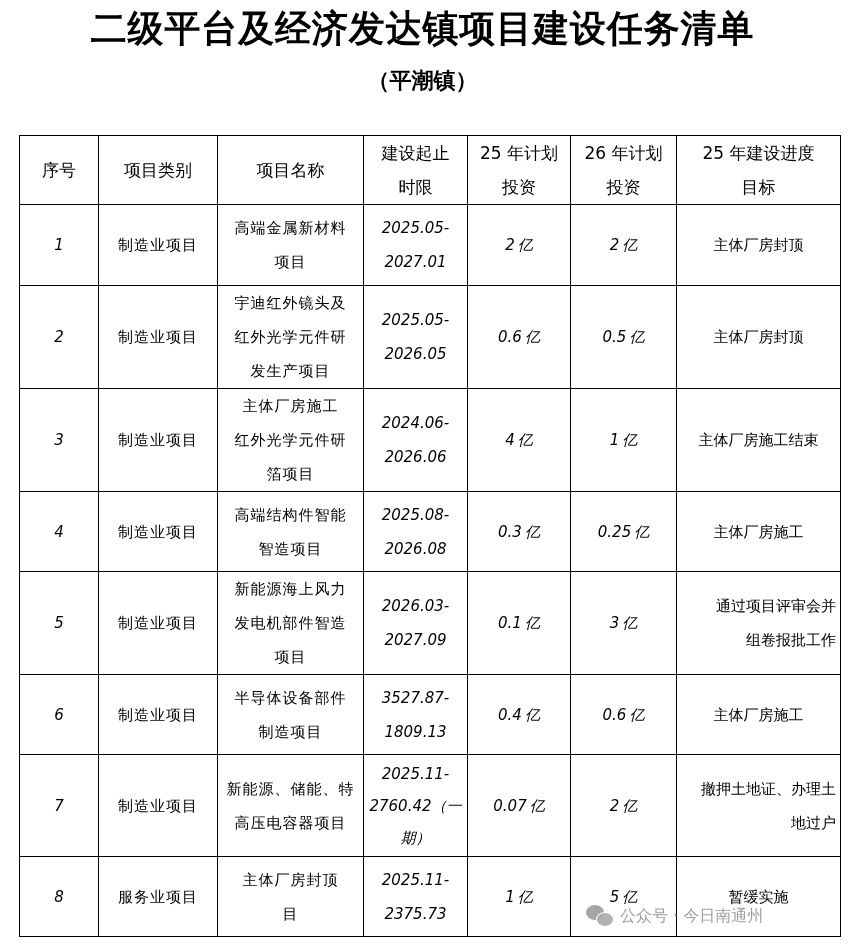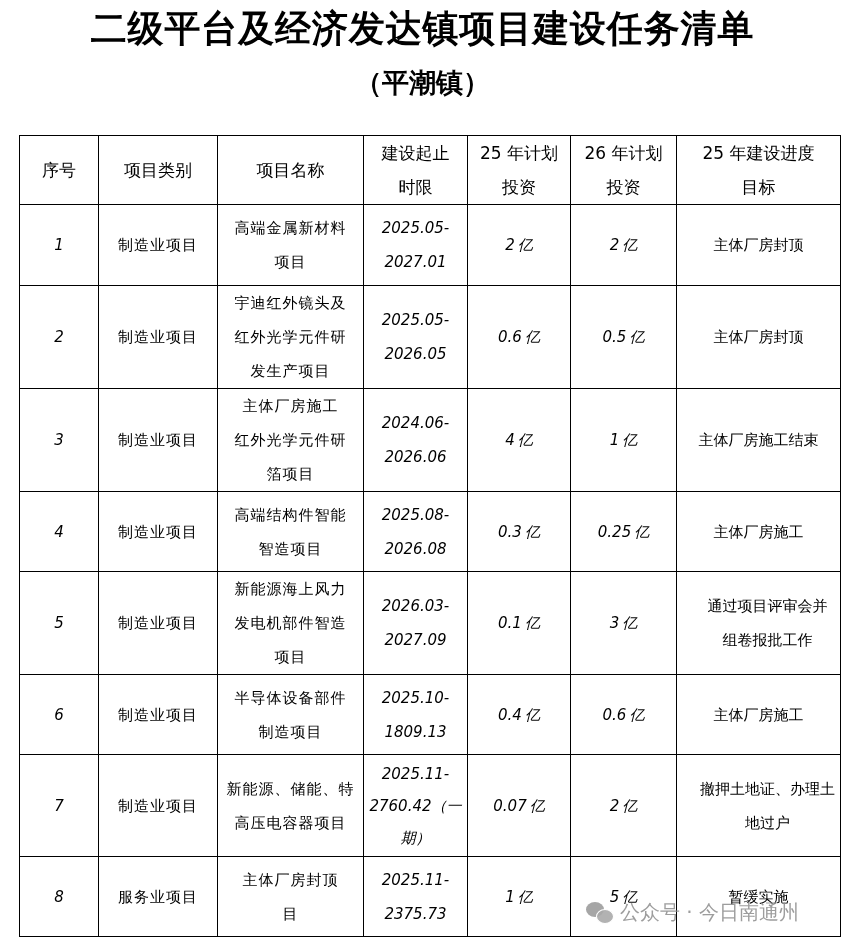--- a/index.html
+++ b/index.html
@@ -27,23 +27,23 @@
     letter-spacing: 1px;
     line-height: 50px;
     transform: scaleX(0.97);
   }
   .subtitle {
     position: absolute;
     left: 0;
     top: 63px;
     width: 845px;
     text-align: center;
-    font-family: Liberation Sans, sans-serif;
+    font-family: Liberation Mono, monospace;
     font-weight: bold;
-    font-size: 27px;
+    font-size: 22px;
     line-height: 40px;
   }
   table.task-table {
     position: absolute;
     left: 19px;
     top: 135px;
     border-collapse: collapse;
     table-layout: fixed;
     width: 821px;
   }
@@ -70,40 +70,40 @@
     line-height: 35px;
     font-size: 15px;
   }
   td.name {
     text-align: left;
     padding-left: 10px;
     padding-right: 8px;
     letter-spacing: 1px;
   }
   td.goal.left {
-    text-align: center;
+    text-align: right;
     padding-left: 22px;
   }
   td.cat {
     letter-spacing: 1px;
   }
   .money .unit {
     font-family: "DejaVu Sans", sans-serif;
     font-size: 15px;
     margin-left: 3px;
   }
   .watermark {
     position: absolute;
     left: 586px;
     top: 897px;
     height: 30px;
     display: flex;
-    align-items: center;
+    align-items: flex-end;
     color: rgba(140,140,140,0.85);
-    font-size: 20px;
+    font-size: 16px;
     font-family: "DejaVu Sans", sans-serif;
     white-space: nowrap;
   }
   .wechat-icon {
     width: 28px;
     height: 24px;
     position: relative;
     margin-right: 6px;
   }
   .wechat-icon .b1 {
@@ -196,21 +196,21 @@
       <td class="date"><span>2026.03-</span><br><span>2027.09</span></td>
       <td class="money"><span>0.1</span><span class="unit">亿</span></td>
       <td class="money"><span>3</span><span class="unit">亿</span></td>
       <td class="goal left"><span>通过项目评审会并</span><br><span>组卷报批工作</span></td>
     </tr>
 
     <tr style="height:80px">
       <td class="num">6</td>
       <td class="cat">制造业项目</td>
       <td class="name"><span>半导体设备部件</span><br><span>制造项目</span></td>
-      <td class="date"><span>2025.10-</span><br><span>1809.13</span></td>
+      <td class="date"><span>3527.87-</span><br><span>1809.13</span></td>
       <td class="money"><span>0.4</span><span class="unit">亿</span></td>
       <td class="money"><span>0.6</span><span class="unit">亿</span></td>
       <td class="goal">主体厂房施工</td>
     </tr>
 
     <tr style="height:102px">
       <td class="num">7</td>
       <td class="cat">制造业项目</td>
       <td class="name"><span>新能源、储能、特</span><br><span>高压电容器项目</span></td>
       <td class="date" style="line-height:32px"><span>2025.11-</span><br><span>2760.42（一</span><br><span>期）</span></td>

